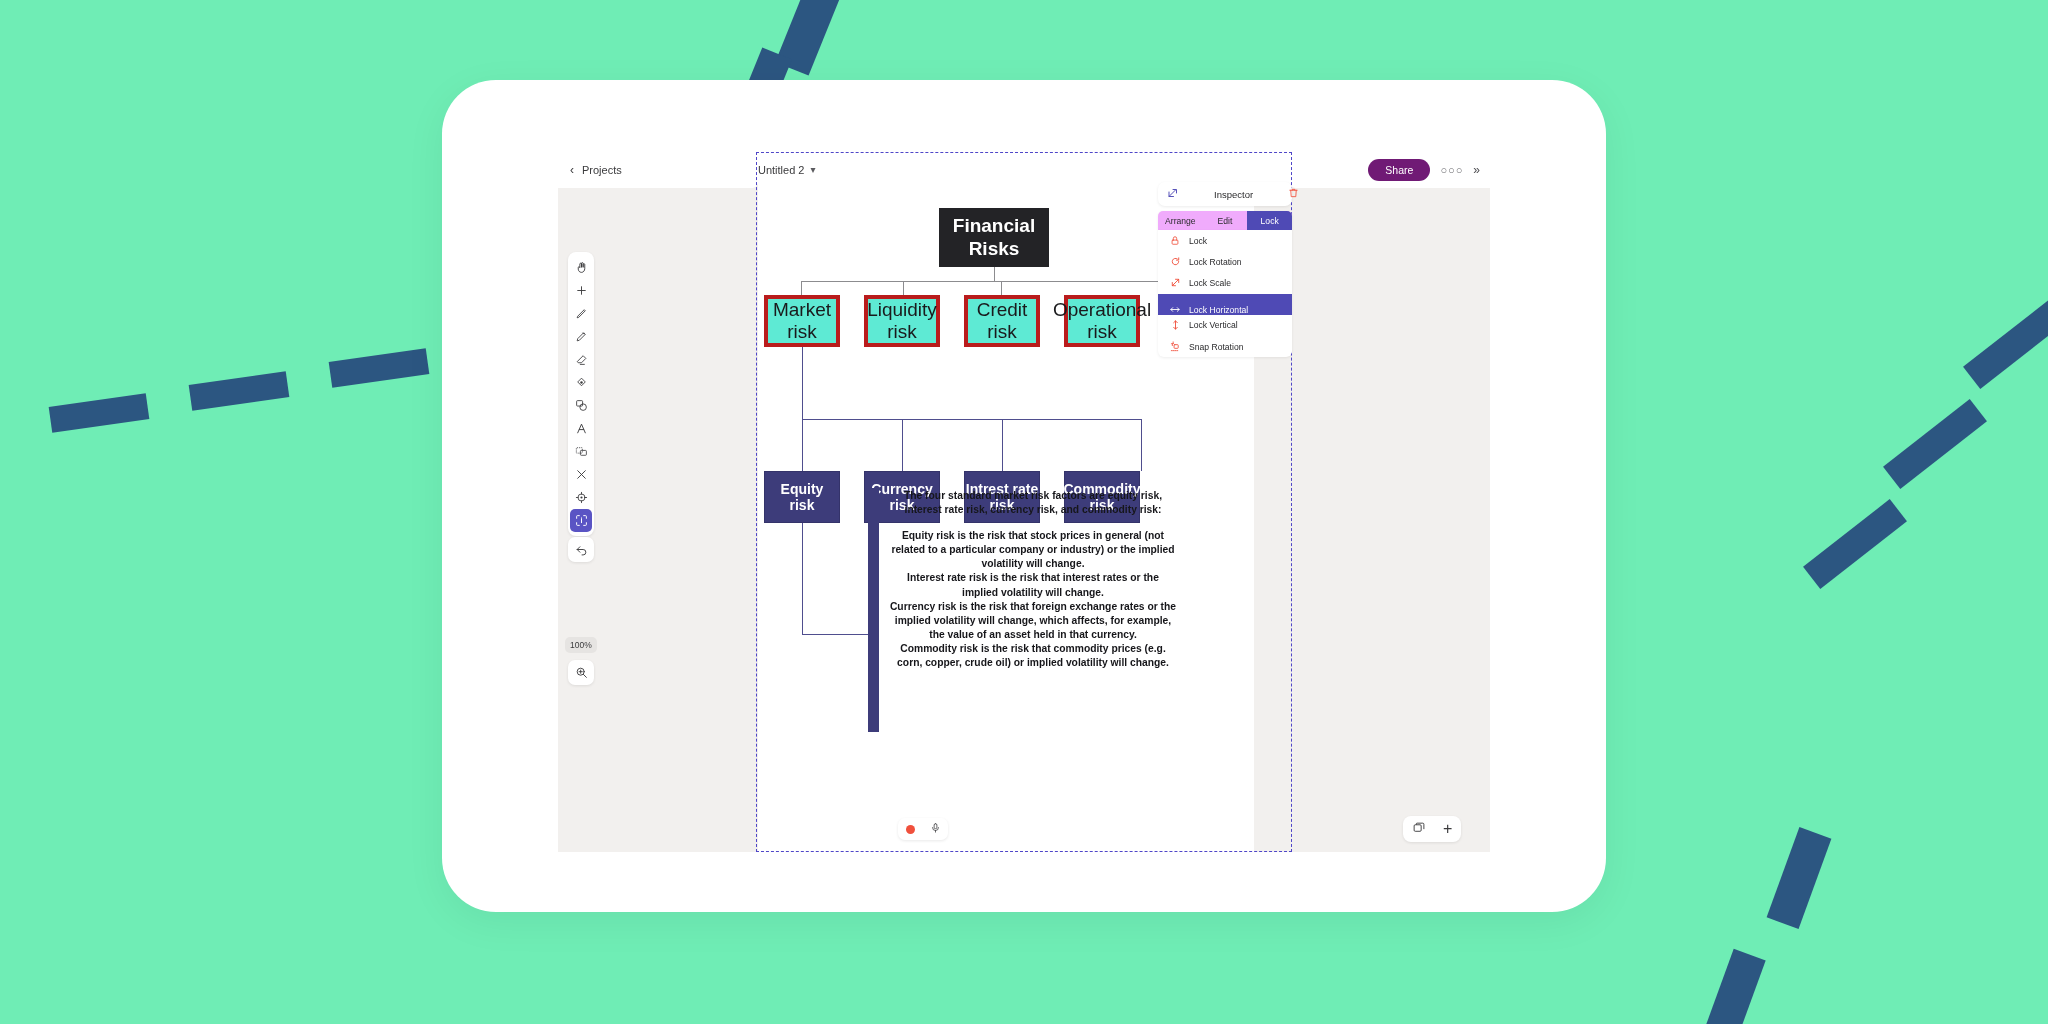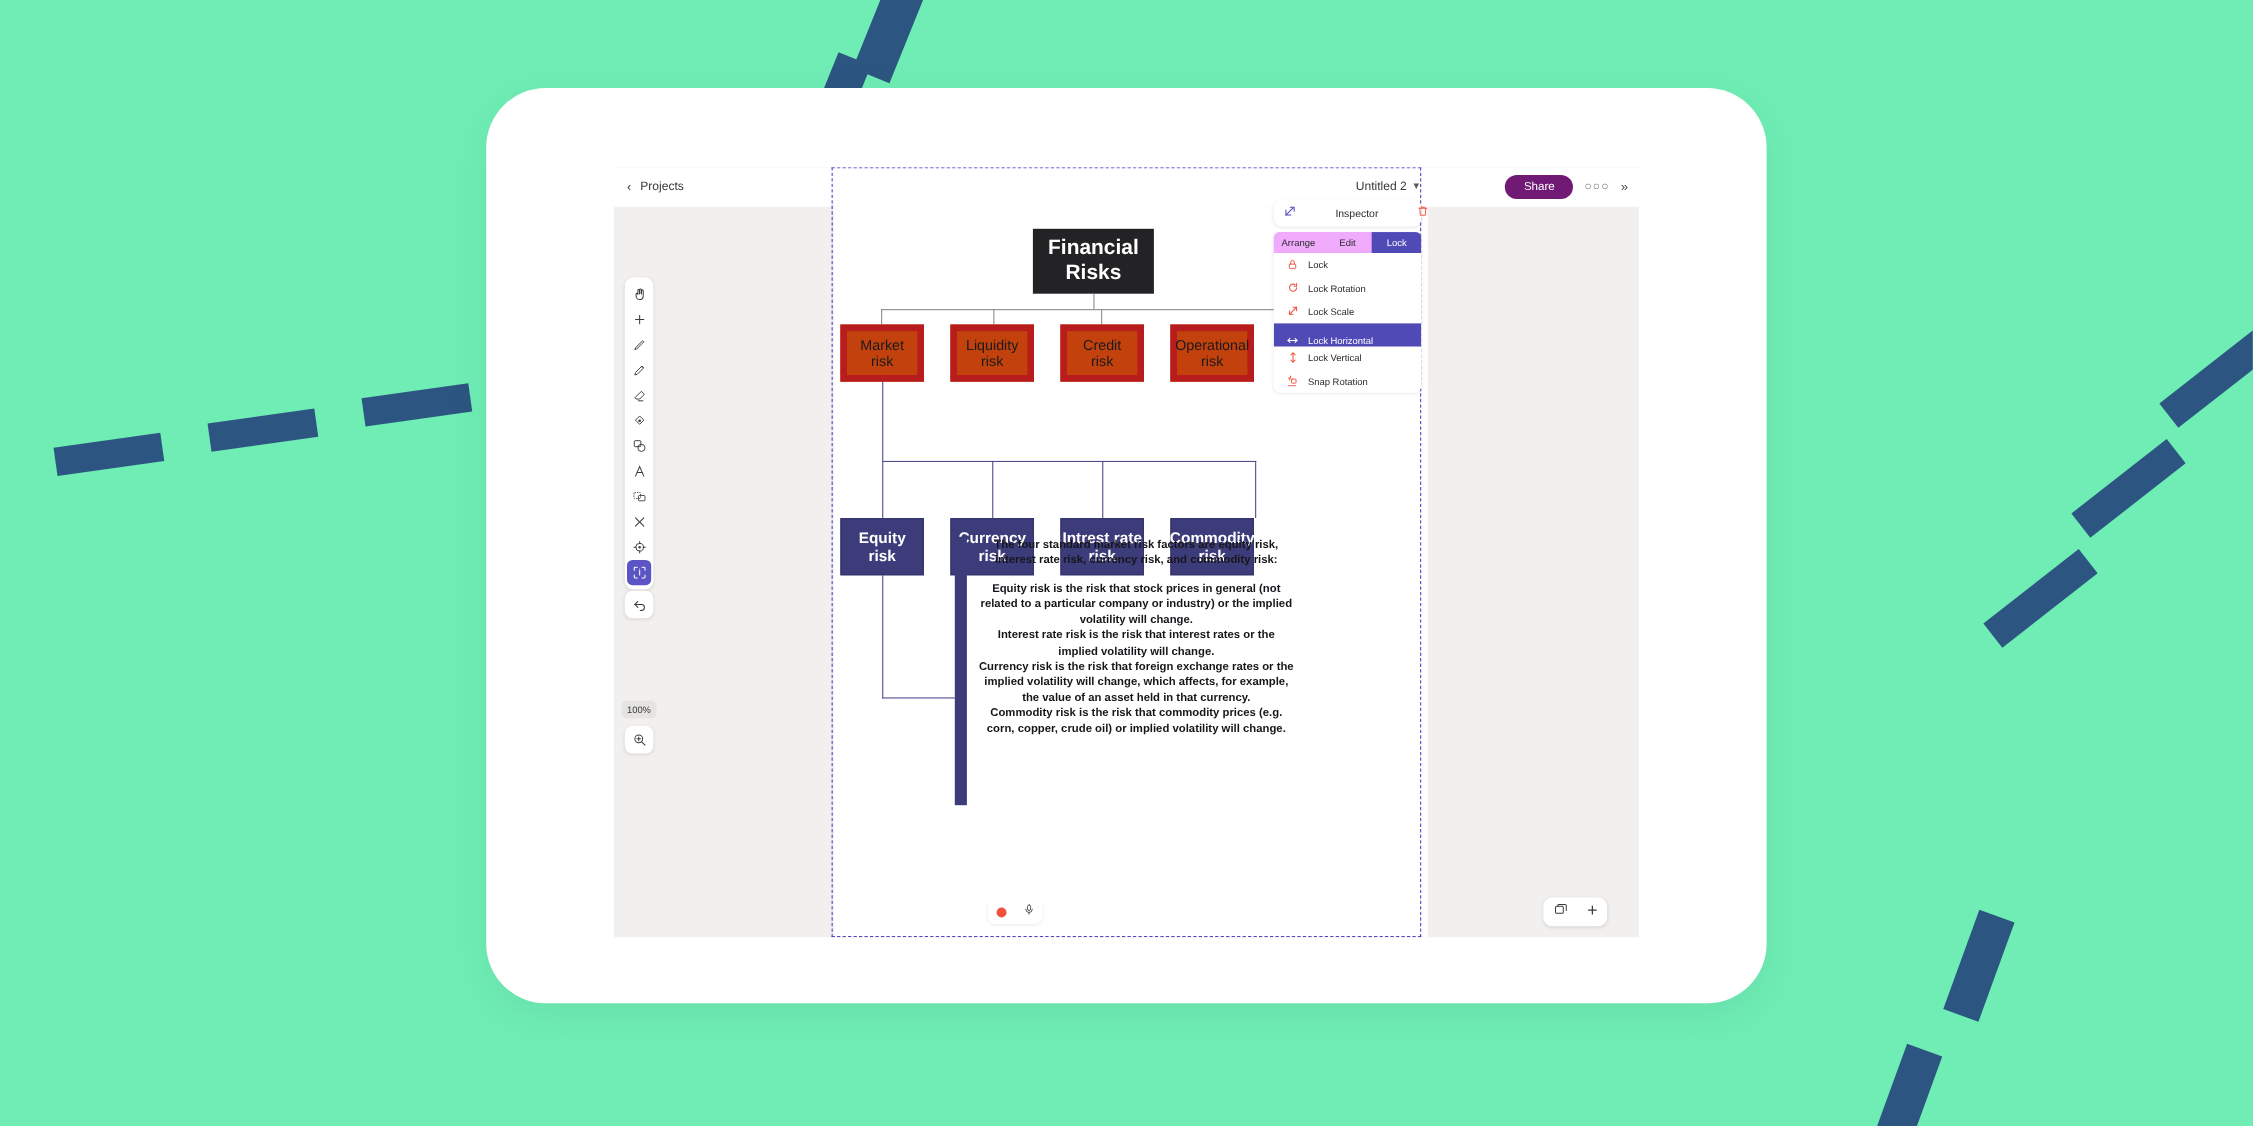--- a/index.html
+++ b/index.html
@@ -31,56 +31,56 @@
   }
 
   
   .hdr { position: absolute; top: 0; left: 0; width: 932px; height: 36px; }
   .hdr-seg {
     position: absolute; top: 0; height: 36px;
     background: #FFFFFF;
     display: flex; align-items: center;
   }
   #seg-left  { left: 0;    width: 200px; border-radius: 0 0 6px 0; padding-left: 12px; gap: 8px; }
-  #seg-mid   { left: 200px; width: 532px; justify-content: flex-end; gap: 6px; }
+  #seg-mid   { left: 200px; width: 532px; justify-content: flex-start; gap: 6px; }
   #seg-right { left: 732px; width: 200px; justify-content: flex-end; padding-right: 10px; gap: 10px; border-radius: 0 0 0 6px;}
 
   .back-label { font-size: 11px; color: #3A3A3C; }
   .title-label { font-size: 11px; color: #3A3A3C; }
   .chev { color: #5A5A5E; font-size: 10px; line-height: 1; }
 
   .share-btn {
     background: #701a75; color: #fff; font-size: 10.5px;
     padding: 5px 17px; border-radius: 13px; border: none;
     font-family: "Liberation Sans", sans-serif; cursor: pointer;
   }
   .dots { font-size: 11px; color: #6A6A6E; letter-spacing: 1px; }
   .expand { font-size: 12px; color: #4A4A4E; }
 
   
   #page {
     position: absolute; left: 200px; top: 36px;
-    width: 540px; height: 664px; background: #fff; padding-left: 28px;
+    width: 496px; height: 664px; background: #fff; padding-left: 28px;
   }
   #sel-box {
     position: absolute; left: 198px; top: 0px;
     width: 536px; height: 700px;
     border: 1.6px dashed #4F46C8;
     pointer-events: none;
   }
 
   
   .node {
     position: absolute;
     display: flex; flex-direction: column;
     align-items: center; justify-content: center;
     text-align: center; line-height: 1.17;
   }
   .n-root { background: #232326; color: #fff; font-size: 19px; font-weight: 700; }
-  .n-gray { background: #c2410c; color: #1A1A1C; font-size: 13px; border: 6px solid #b91c1c; }
+  .n-gray { background: #5eead4; color: #1A1A1C; font-size: 19px; border: 4px solid #b91c1c; }
   .n-navy { background: #3D3C7A; color: #fff; font-size: 14px; font-weight: 700; border: 1px solid #34336A; }
   .ln { position: absolute; background: #8C8C8F; }
   .ln-n { position: absolute; background: #4F4E8E; }
   #txtbar { position: absolute; left: 110px; top: 300px; width: 11px; height: 244px; background: #3D3C7A; }
   #txtbody {
     position: absolute; left: 130px; top: 301px; width: 290px;
     font-size: 10.3px; line-height: 1.37; color: #16161A; font-weight: 700;
   }
   #txtbody p { margin: 0; text-align: center; }
   #txtbody .gap { height: 12px; }

